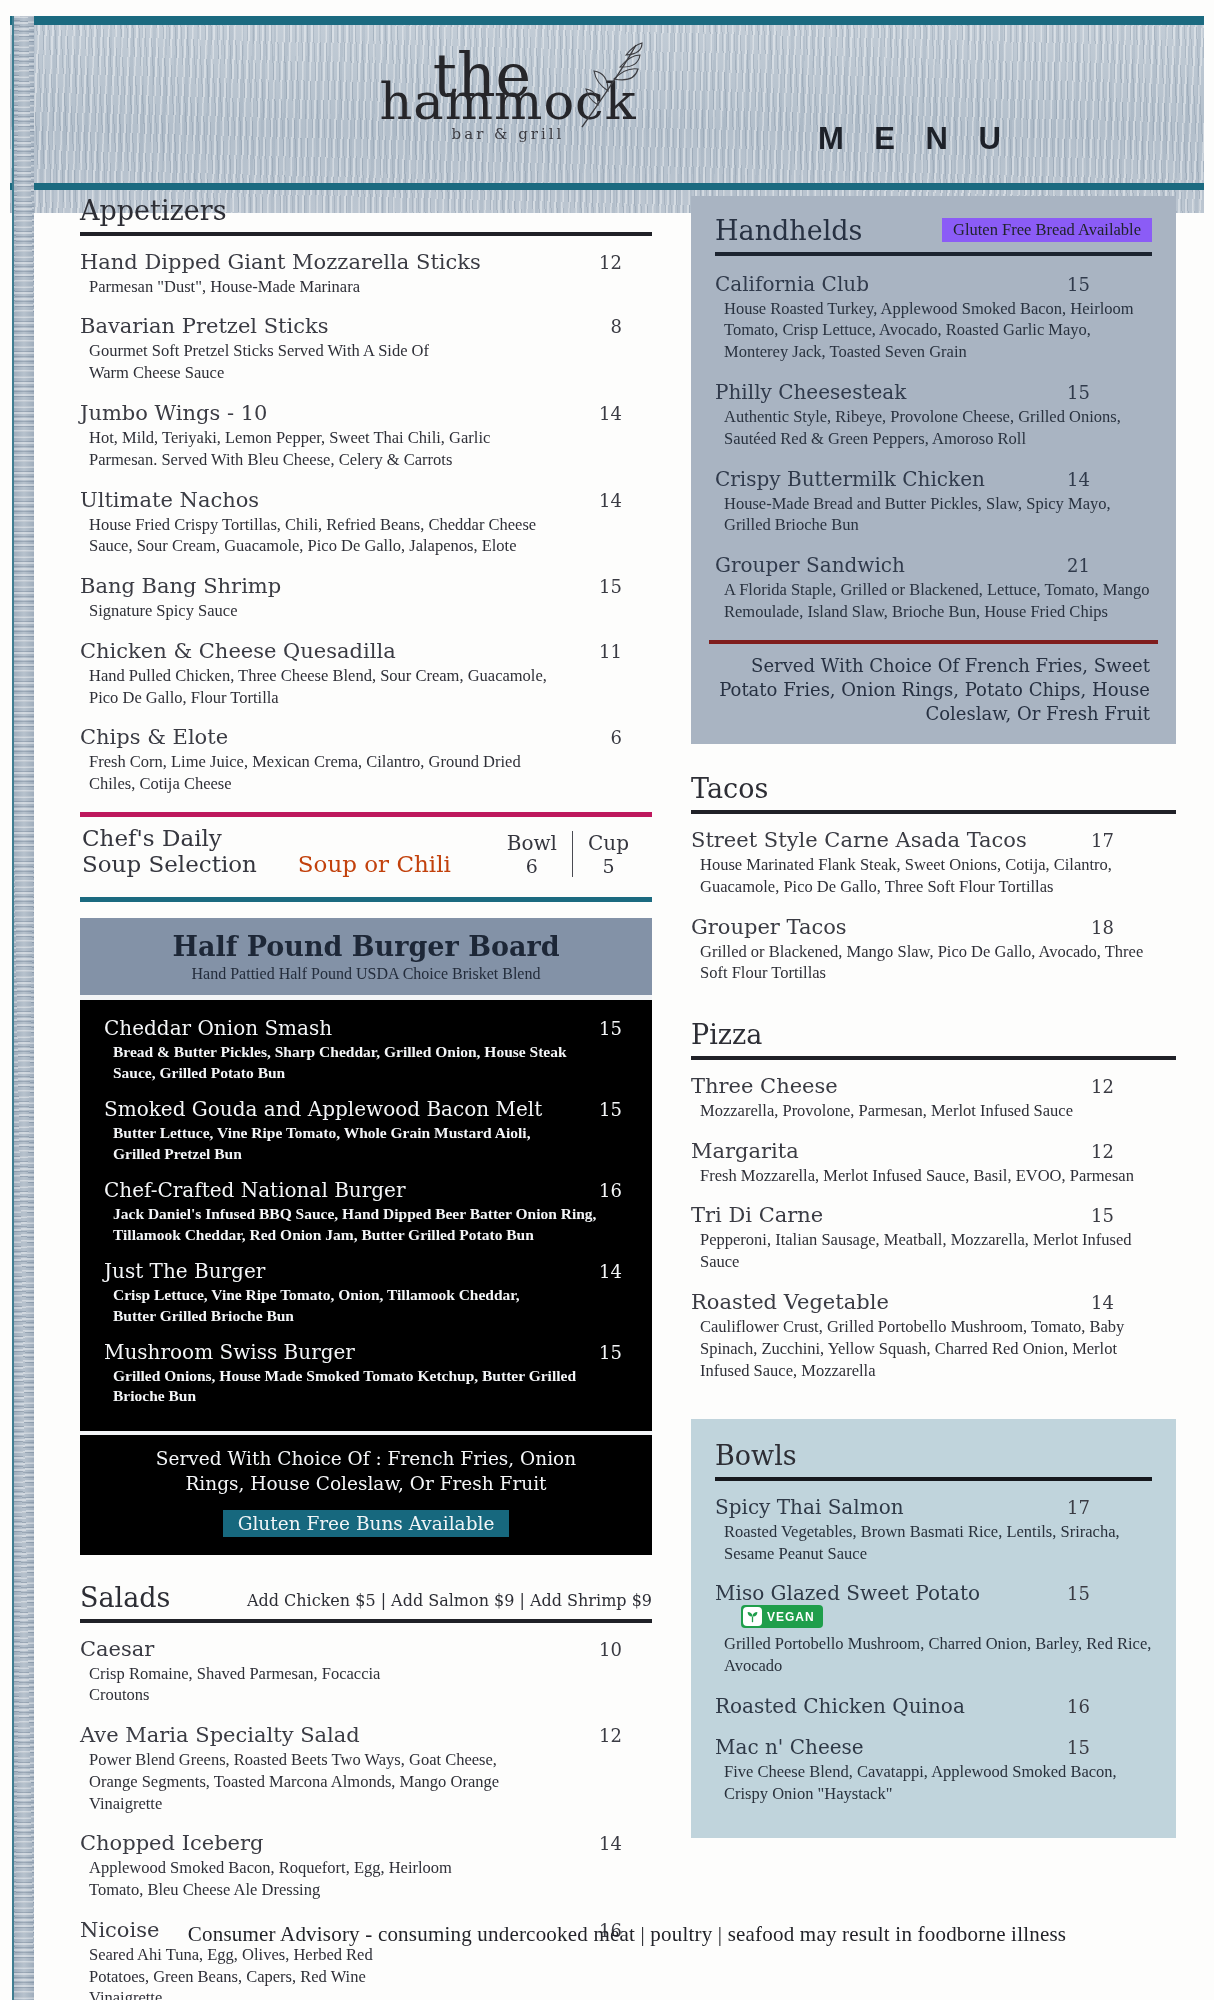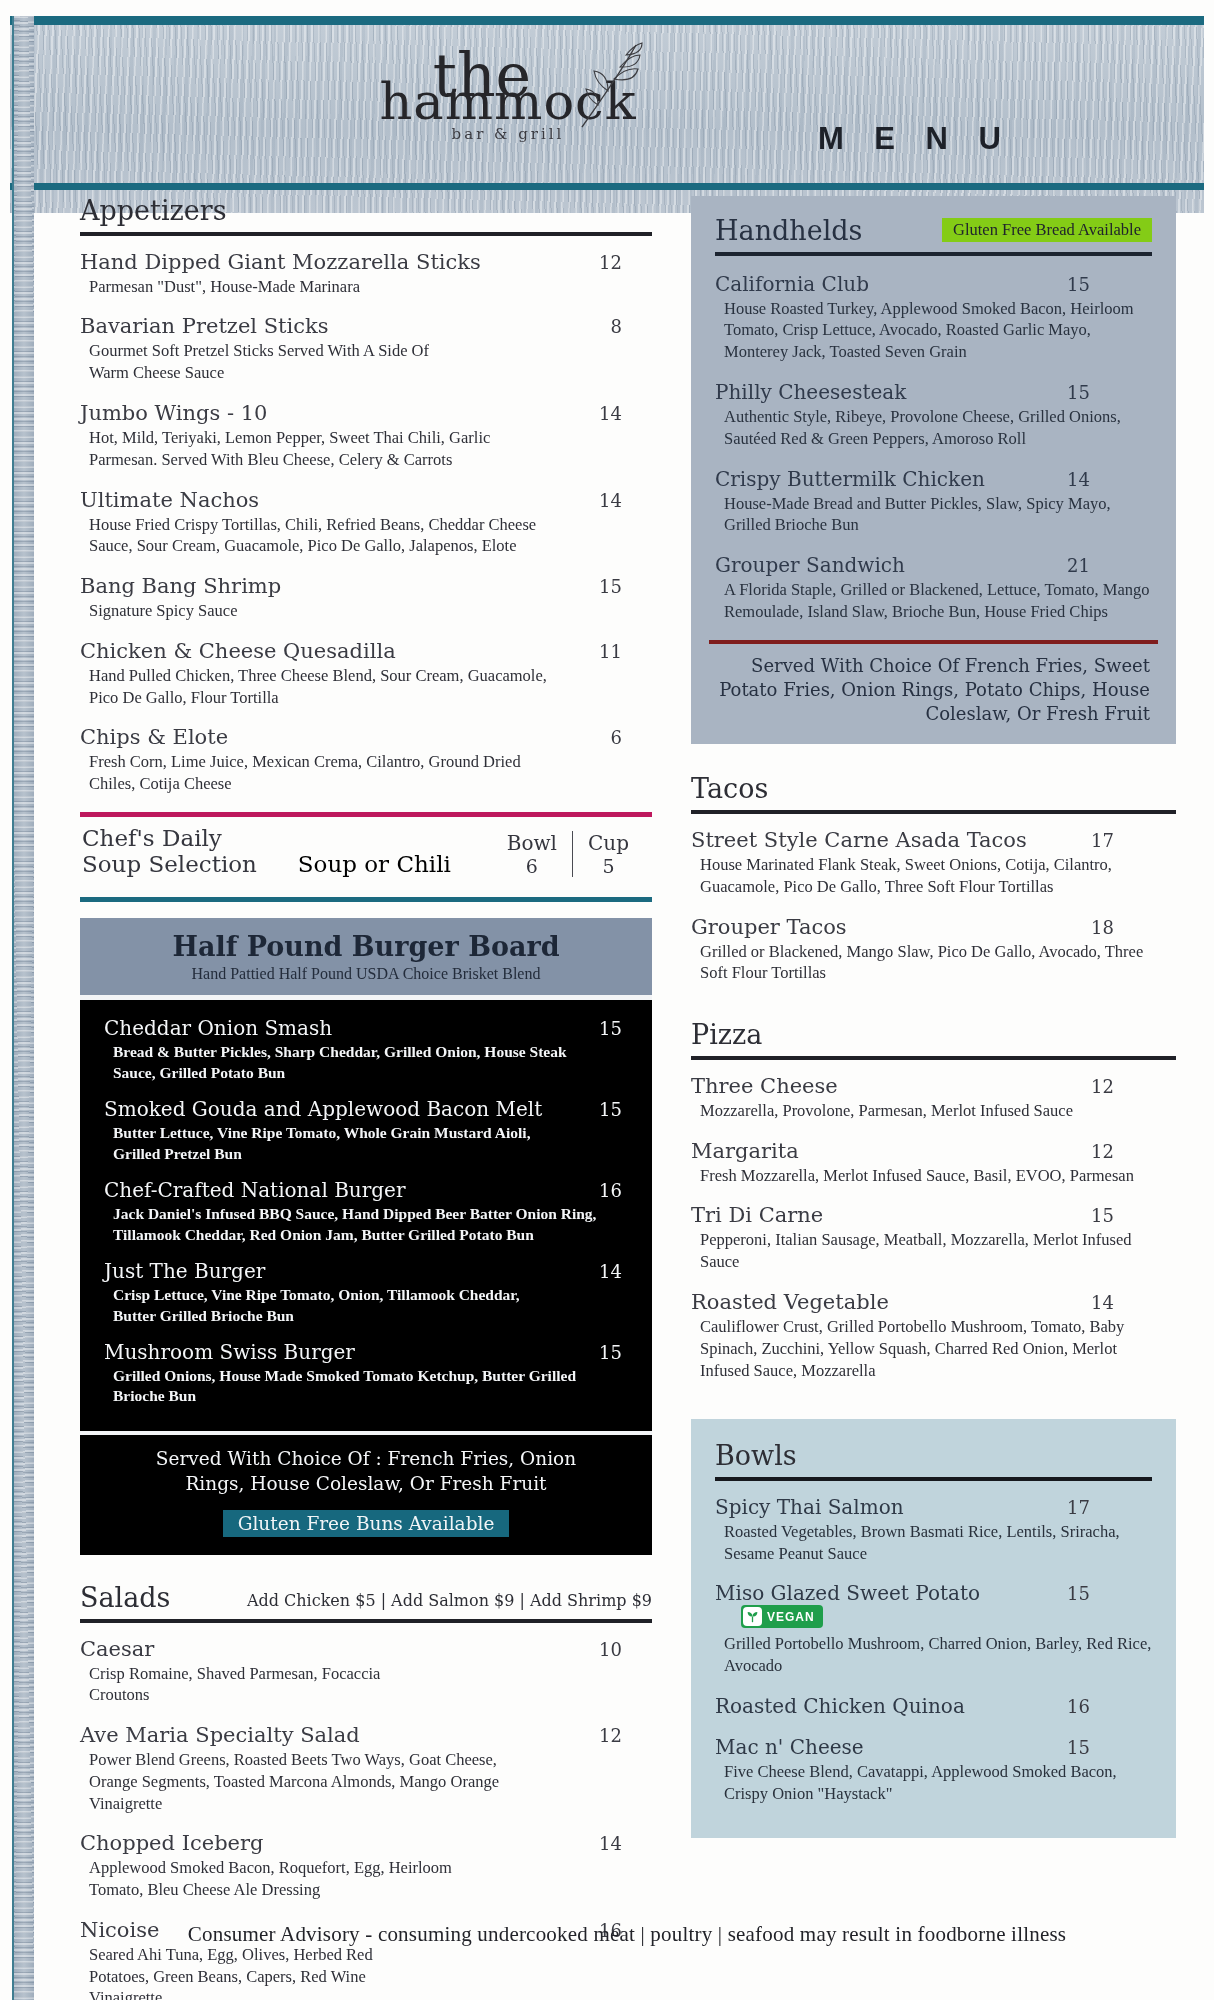--- a/index.html
+++ b/index.html
@@ -52,21 +52,21 @@
   .mi-head{display:flex;justify-content:space-between;align-items:baseline;}
   .mi-name{font-family:"DejaVu Serif",serif;font-size:21px;color:#3a3b43;}
   .mi-price{font-family:"DejaVu Serif",serif;font-size:18px;color:#3a3b43;flex:none;}
   .col-left .mi-price{margin-right:30px;}
   .col-right .mi-price{margin-right:62px;}
   .mi-desc{font-size:16.5px;line-height:1.32;color:#2e2f37;padding-left:9px;max-width:458px;margin-top:2px;}
   
   .soup-box{border-top:5px solid #be185d;border-bottom:5px solid #1b6a80;
     margin-top:6px;padding:9px 4px 20px 2px;display:flex;justify-content:space-between;align-items:flex-end;}
   .soup-title{font-family:"DejaVu Serif",serif;font-size:23px;line-height:1.12;color:#35363e;}
-  .soup-center{font-family:"DejaVu Serif",serif;font-size:23px;color:#000000;}
+  .soup-center{font-family:"DejaVu Serif",serif;font-size:23px;color:#c2410c;}
   .soup-prices{display:grid;grid-template-columns:auto auto;font-family:"DejaVu Serif",serif;color:#35363e;margin-right:4px;}
   .soup-prices span{padding:0 15px;text-align:center;}
   .sp-col2{border-left:1.5px solid #4a4b52;}
   .sp-head{font-size:20px;}
   .sp-val{font-size:19px;}
   
   .burger-board{margin-top:16px;background:#000000;}
   .bb-head{background:#8392a7;text-align:center;padding:13px 10px 12px;border-bottom:5px solid #f2f4f6;}
   .bb-title{font-family:"DejaVu Serif",serif;font-size:27px;color:#1d2737;margin:0;}
   .bb-sub{font-size:16px;color:#232c3b;margin-top:3px;}
@@ -78,21 +78,21 @@
   .bb-body .mi-price{margin-right:6px;}
   .bb-foot{border-top:4px solid #f2f4f6;text-align:center;padding:12px 30px 18px;}
   .bb-note{font-family:"DejaVu Serif",serif;font-size:18.5px;color:#f4f6f8;line-height:1.35;}
   .teal-badge{display:inline-block;margin-top:13px;background:#17687e;color:#f2f5f7;
     font-family:"DejaVu Serif",serif;font-size:18.5px;padding:3px 15px;}
   .salads-wrap{margin-top:28px;}
   
   .handhelds-box{background:#a9b4c2;padding:20px 24px 4px;color:#242e3f;}
   .handhelds-box .sec-head{border-bottom-color:#1c2430;margin-bottom:16px;}
   .handhelds-box .sec-title{color:#273142;}
-  .white-badge{background:#84cc16;color:#20242c;font-size:16.5px;padding:2px 11px;margin-bottom:4px;}
+  .white-badge{background:#8b5cf6;color:#20242c;font-size:16.5px;padding:2px 11px;margin-bottom:4px;}
   .handhelds-box .mi-name{color:#303a4b;font-size:20px;}
   .handhelds-box .mi-price{color:#303a4b;}
   .handhelds-box .mi-desc{color:#29323f;}
   .hh-foot{border-top:4px solid #7f1d1d;margin:14px -6px 0;padding:10px 8px 14px;text-align:right;}
   .hh-note{font-family:"DejaVu Serif",serif;font-size:18px;color:#273142;line-height:1.35;}
   .tacos-wrap{margin-top:30px;}
   .pizza-wrap{margin-top:36px;}
   .bowls-box{background:#c0d4dc;margin-top:38px;padding:22px 24px 16px;}
   .bowls-box .sec-head{border-bottom-color:#16181d;}
   .bowls-box .mi-name{color:#2f3947;font-size:20px;}

